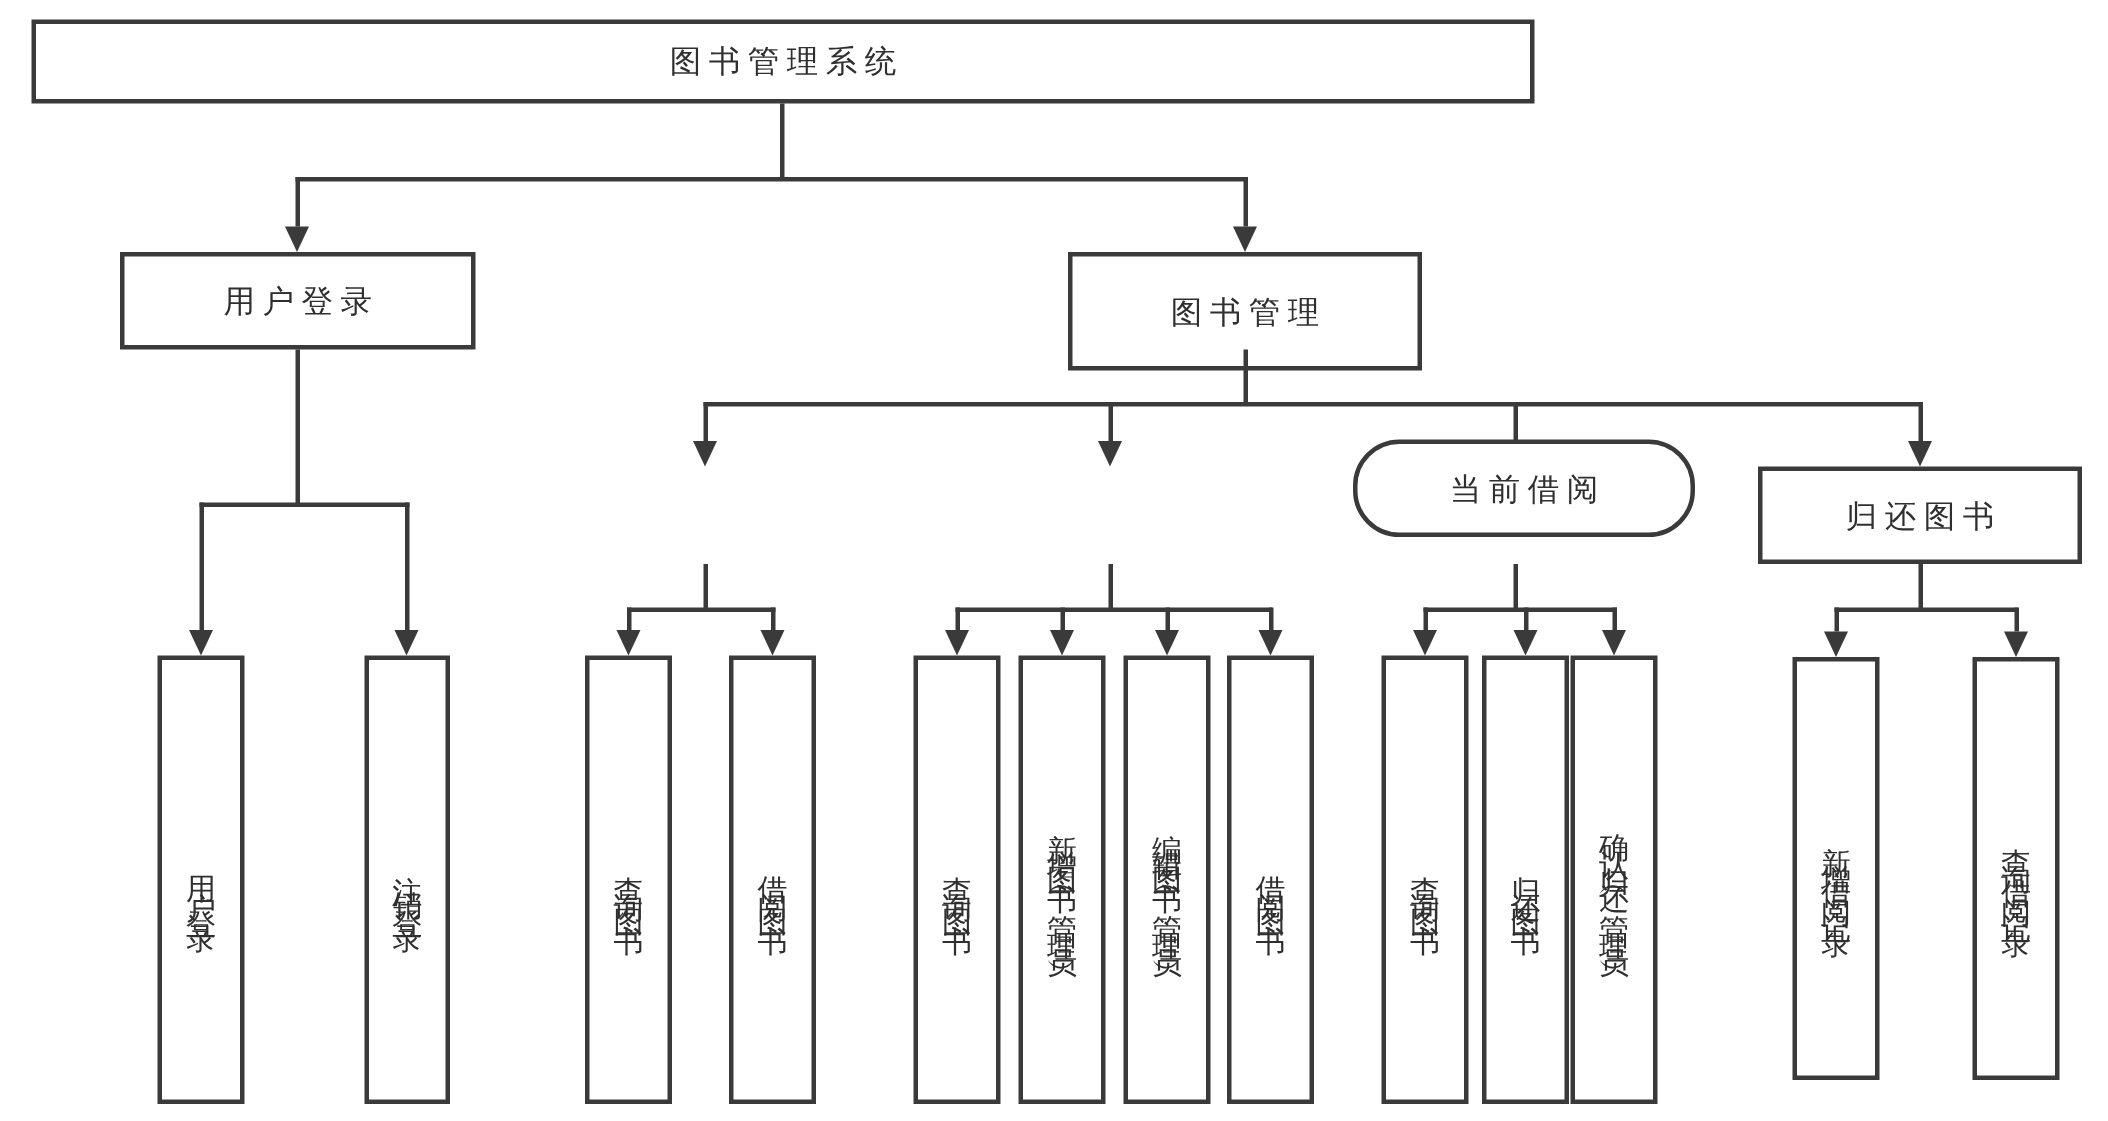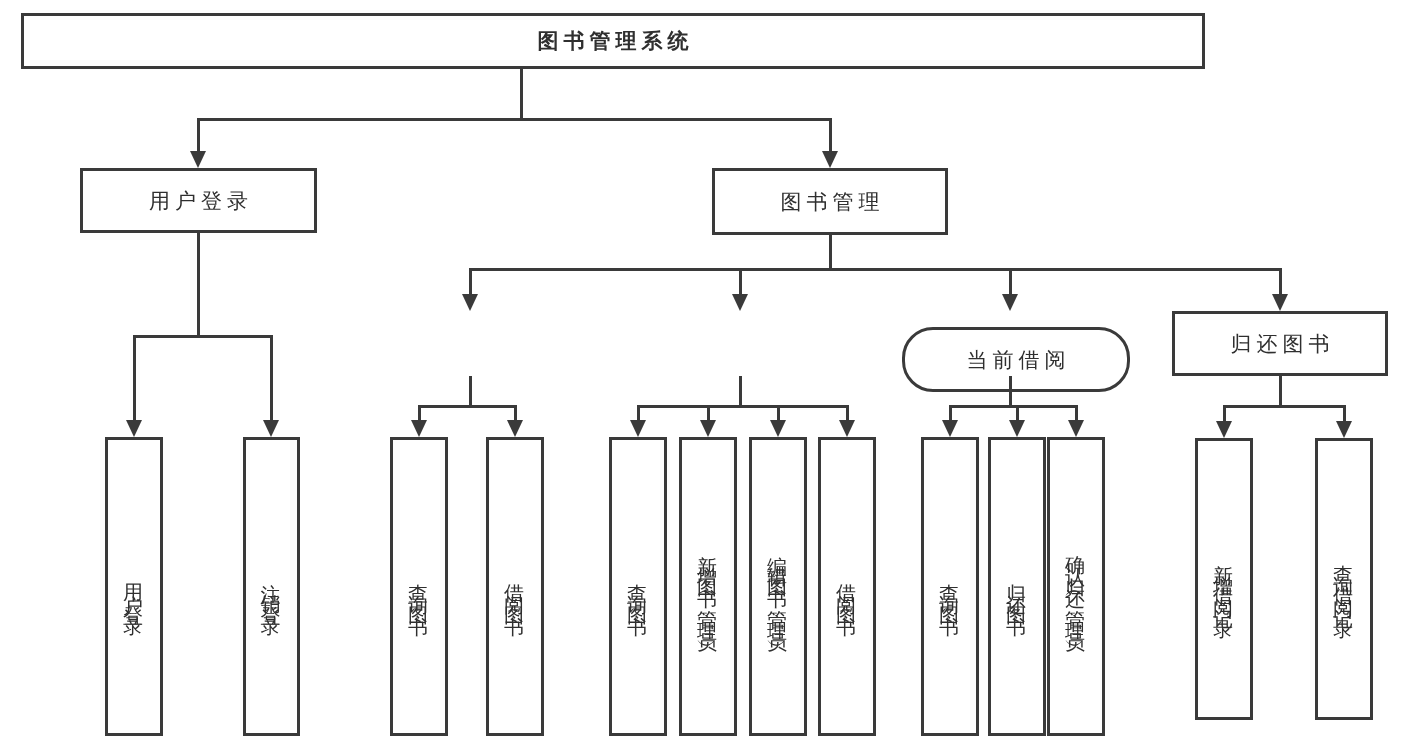--- a/index.html
+++ b/index.html
@@ -32,51 +32,51 @@
     position:absolute; left:1185px; top:717px; width:210px;
     font-size:17px; color:#a2a2a2; text-align:right;
     letter-spacing:1px;
   }
 </style>
 </head>
 <body>
 
 <div id="stage">
 
-  <div class="box h-box" style="left:21px; top:13px; width:1184px; height:56px;font-weight:bold;">图书管理系统</div>
+  <div class="box h-box" style="left:21px; top:13px; width:1002px; height:56px;">图书管理系统</div>
 
   <div class="vline" style="left:520px; top:69px;  height:49px;"></div>
   <div class="hline" style="left:197px; top:118px; width:634px;"></div>
   <div class="vline" style="left:197px; top:118px; height:33px;"></div>
   <div class="arrowhead" style="left:190px; top:151px;"></div>
   <div class="vline" style="left:829px; top:118px; height:33px;"></div>
   <div class="arrowhead" style="left:822px; top:151px;"></div>
 
   <div class="box h-box" style="left:80px;  top:168px; width:237px; height:65px;">用户登录</div>
-  <div class="box h-box" style="left:712px; top:168px; width:236px; height:67px;">图书管理</div>
+  <div class="box h-box" style="left:712px; top:168px; width:236px; height:79px;">图书管理</div>
 
   <div class="vline" style="left:197px; top:233px; height:105px;"></div>
   <div class="hline" style="left:133px; top:335px; width:140px;"></div>
   <div class="vline" style="left:133px; top:335px; height:85px;"></div>
   <div class="arrowhead" style="left:126px; top:420px;"></div>
   <div class="vline" style="left:270px; top:335px; height:85px;"></div>
   <div class="arrowhead" style="left:263px; top:420px;"></div>
 
   <div class="vline" style="left:829px;  top:233px; height:37px;"></div>
   <div class="hline" style="left:469px;  top:268px; width:812px;"></div>
   <div class="vline" style="left:469px;  top:268px; height:26px;"></div>
   <div class="arrowhead" style="left:462px;  top:294px;"></div>
   <div class="vline" style="left:739px;  top:268px; height:26px;"></div>
   <div class="arrowhead" style="left:732px;  top:294px;"></div>
   <div class="vline" style="left:1009px; top:268px; height:26px;"></div>
   <div class="arrowhead" style="left:1002px; top:294px;"></div>
   <div class="vline" style="left:1279px; top:268px; height:26px;"></div>
   <div class="arrowhead" style="left:1272px; top:294px;"></div>
 
-  <div class="box h-box" style="left:902px;  top:327px; width:228px; height:65px;border-radius:31px;">当前借阅</div>
+  <div class="box h-box" style="left:902px;  top:293px; width:228px; height:65px;border-radius:31px;">当前借阅</div>
   <div class="box h-box" style="left:1172px; top:311px; width:216px; height:65px;">归还图书</div>
 
   <div class="vline" style="left:469px; top:376px; height:31px;"></div>
   <div class="hline" style="left:418px; top:405px; width:99px;"></div>
   <div class="vline" style="left:418px; top:405px; height:15px;"></div>
   <div class="arrowhead" style="left:411px; top:420px;"></div>
   <div class="vline" style="left:514px; top:405px; height:15px;"></div>
   <div class="arrowhead" style="left:507px; top:420px;"></div>
 
   <div class="vline" style="left:739px; top:376px; height:31px;"></div>

